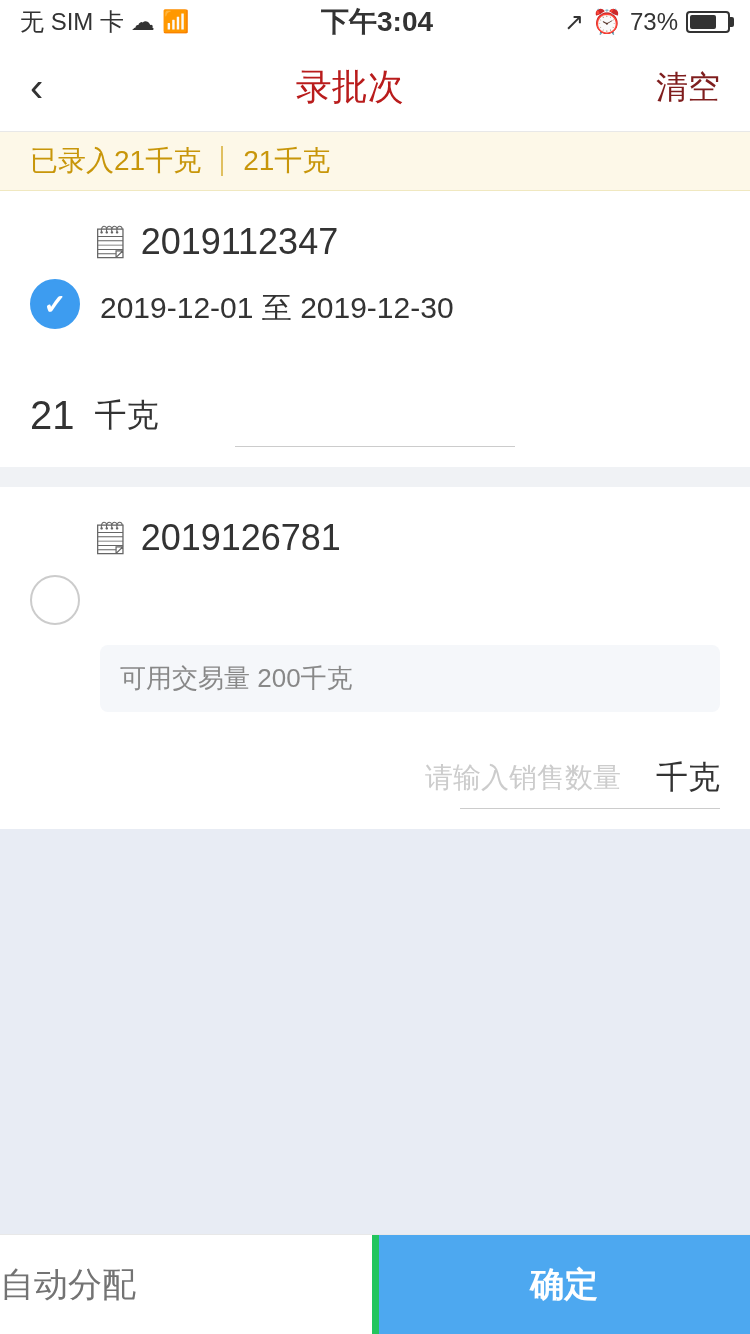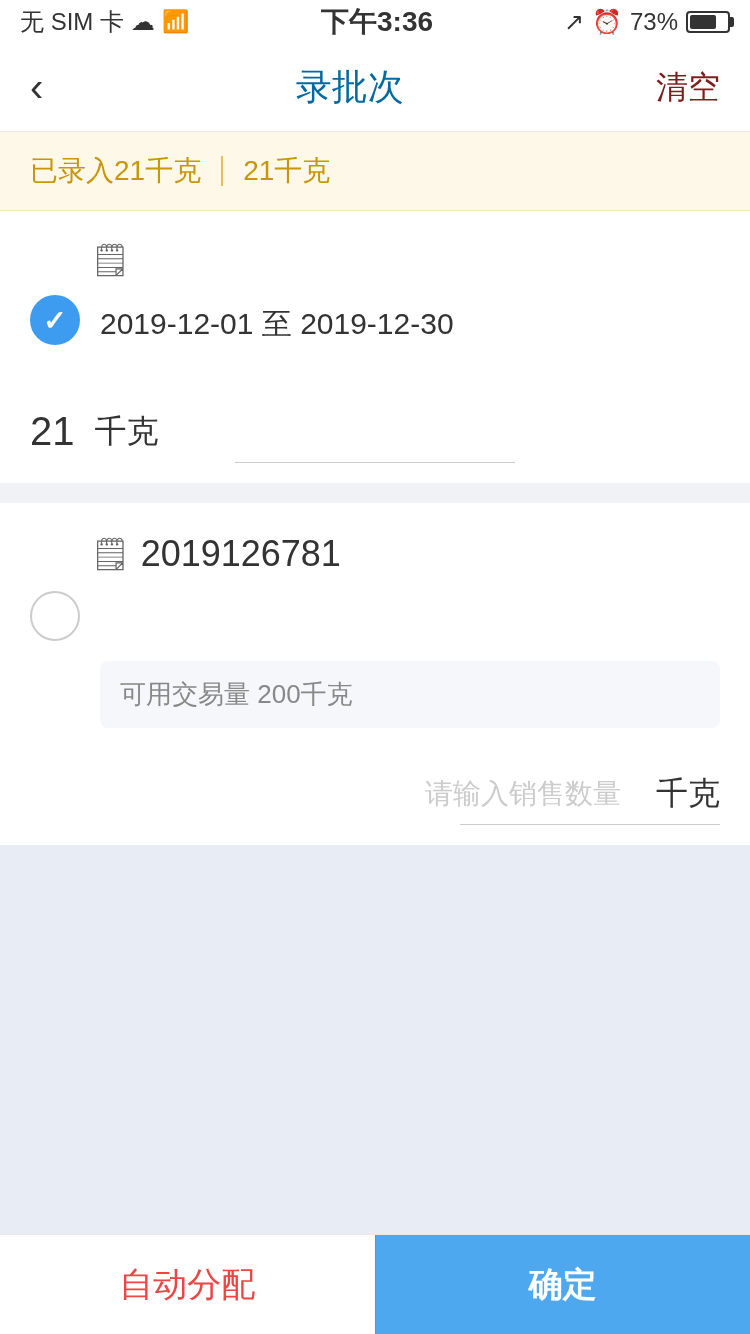--- a/index.html
+++ b/index.html
@@ -80,32 +80,32 @@
     }
     .nav-back {
       font-size: 40px;
       color: #333;
       cursor: pointer;
       font-weight: 300;
     }
     .nav-title {
       font-size: 36px;
       font-weight: 500;
-      color: #0369a1;
+      color: #b91c1c;
     }
     .nav-clear {
       font-size: 32px;
       color: #7f1d1d;
       cursor: pointer;
     }
 
     
     .info-banner {
       background: #fdf8e8;
-      padding: 20px 30px;
+      padding: 10px 30px;
       display: flex;
       align-items: center;
       gap: 20px;
       border-bottom: 1px solid #f0e8c0;
     }
     .info-text {
       font-size: 28px;
       color: #c8960a;
     }
     .info-divider {
@@ -232,25 +232,25 @@
       width: 750px;
       height: 100px;
       display: flex;
       background: #fff;
       border-top: 1px solid #e8e8e8;
     }
     .footer-auto {
       flex: 1;
       display: flex;
       align-items: center;
-      justify-content: center;
+      justify-content: flex-start;
       font-size: 34px;
-      color: #ef4444;
+      color: #737373;
       cursor: pointer;
-      border-right: 1px solid #22c55e;
+      border-right: 7px solid #22c55e;
     }
     .footer-confirm {
       flex: 1;
       display: flex;
       align-items: center;
       justify-content: center;
       font-size: 34px;
       color: #fff;
       background: #4da8f0;
       cursor: pointer;
@@ -263,21 +263,21 @@
     }
   </style>
 </head>
 <body>
 
 <div class="status-bar">
   <div class="status-left">
     <span>无 SIM 卡 ☁</span>
     <span class="wifi-icon">📶</span>
   </div>
-  <div class="status-center">下午3:36</div>
+  <div class="status-center">下午3:04</div>
   <div class="status-right">
     <span>↗</span>
     <span>⏰</span>
     <span>73%</span>
     <span class="battery-icon">
       <span class="battery-fill"></span>
       <span class="battery-tip"></span>
     </span>
   </div>
 </div>
@@ -290,20 +290,21 @@
 
 <div class="info-banner">
   <span class="info-text">已录入21千克</span>
   <div class="info-divider"></div>
   <span class="info-text">21千克</span>
 </div>
 
 <div class="card">
   <div class="card-header">
     <span class="card-icon">🗒</span>
+    <span class="card-id">2019112347</span>
   </div>
   <div class="card-row">
     <div class="radio-circle checked"></div>
     <span class="date-range">2019-12-01 至 2019-12-30</span>
   </div>
 </div>
 
 <div style="background:#fff; padding: 0 30px;">
   <div style="display:flex; align-items:center; gap:20px; padding: 24px 0 8px 0;">
     <span class="amount-value">21</span>

